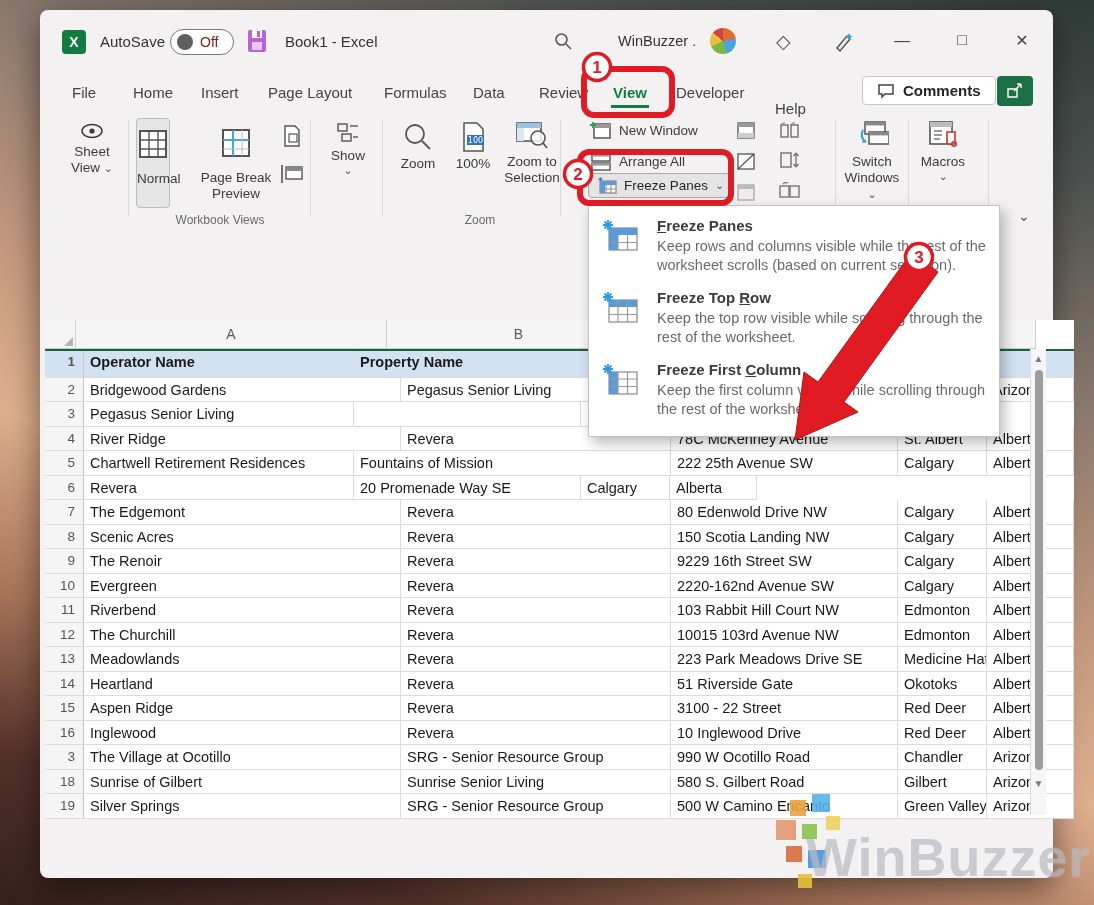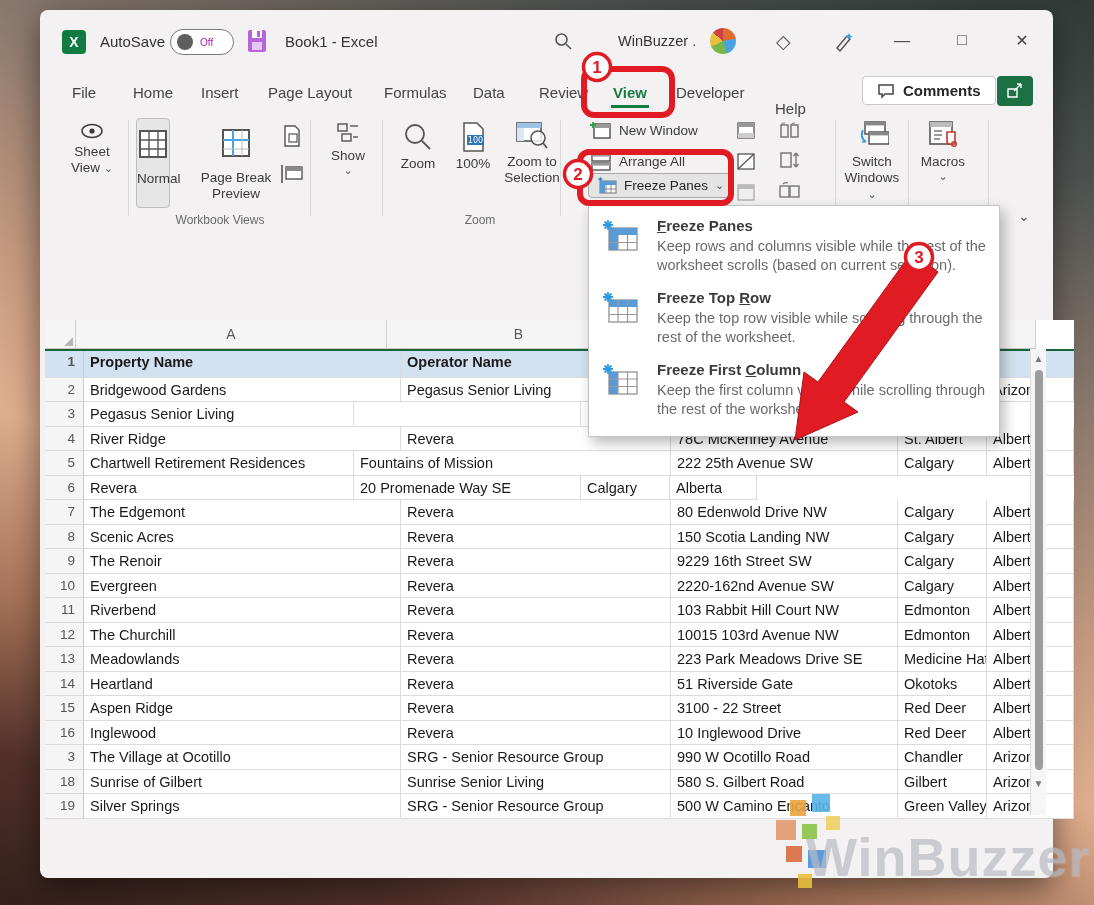--- a/index.html
+++ b/index.html
@@ -75,21 +75,21 @@
 <body>
 
 <div id="stage">
 
   <div class="abs" id="win"></div>
 
   <div class="abs" style="left:62px;top:30px;width:24px;height:24px;background:#107c41;border-radius:4px;z-index:2;display:flex;align-items:center;justify-content:center;color:#fff;font-weight:bold;font-size:14px;">X</div>
   <div class="abs tbar-txt" style="left:100px;top:33px;z-index:2;">AutoSave</div>
   <div class="abs toggle" style="left:170px;top:29px;z-index:2;">
     <span class="knob"></span>
-    <span style="font-size:10px;color:#a21caf;">Off</span>
+    <span style="font-size:14px;color:#7f1d1d;">Off</span>
   </div>
   <svg class="abs" style="left:246px;top:28px;z-index:2;" width="22" height="26" viewBox="0 0 22 26">
     <rect x="2" y="2" width="18" height="22" rx="2" fill="#b565d9"></rect>
     <rect x="6" y="2" width="10" height="8" fill="#fff"></rect>
       <rect x="11" y="3" width="3" height="6" fill="#b565d9"></rect>
     <rect x="6" y="14" width="10" height="8" fill="#e9c7f5"></rect>
   </svg>
   <div class="abs tbar-txt" style="left:285px;top:33px;z-index:2;">Book1  -  Excel</div>
   <svg class="abs" style="left:553px;top:31px;z-index:2;" width="20" height="20" viewBox="0 0 20 20">
     <circle cx="8.5" cy="8.5" r="5.5" fill="none" stroke="#555" stroke-width="1.6"></circle>
@@ -341,22 +341,22 @@
         </div>
       <div class="hcell c-a">A</div>
       <div class="hcell c-b">B</div>
       <div class="hcell c-c">C</div>
       <div class="hcell c-d">D</div>
       <div class="hcell c-e">E</div>
     </div>
     <div>
         <div class="srow hdr">
           <div class="cell num c-num">1</div>
+          <div class="cell c-b">Operator Name</div>
           <div class="cell c-a">Property Name</div>
-          <div class="cell c-b">Operator Name</div>
           <div class="cell c-c"></div>
           <div class="cell c-d"></div>
           <div class="cell c-e"></div>
         </div>
         <div class="srow">
           <div class="cell num c-num">2</div>
           <div class="cell c-a">Bridgewood Gardens</div>
           <div class="cell c-b">Pegasus Senior Living</div>
           <div class="cell c-c"></div>
           <div class="cell c-d"></div>

